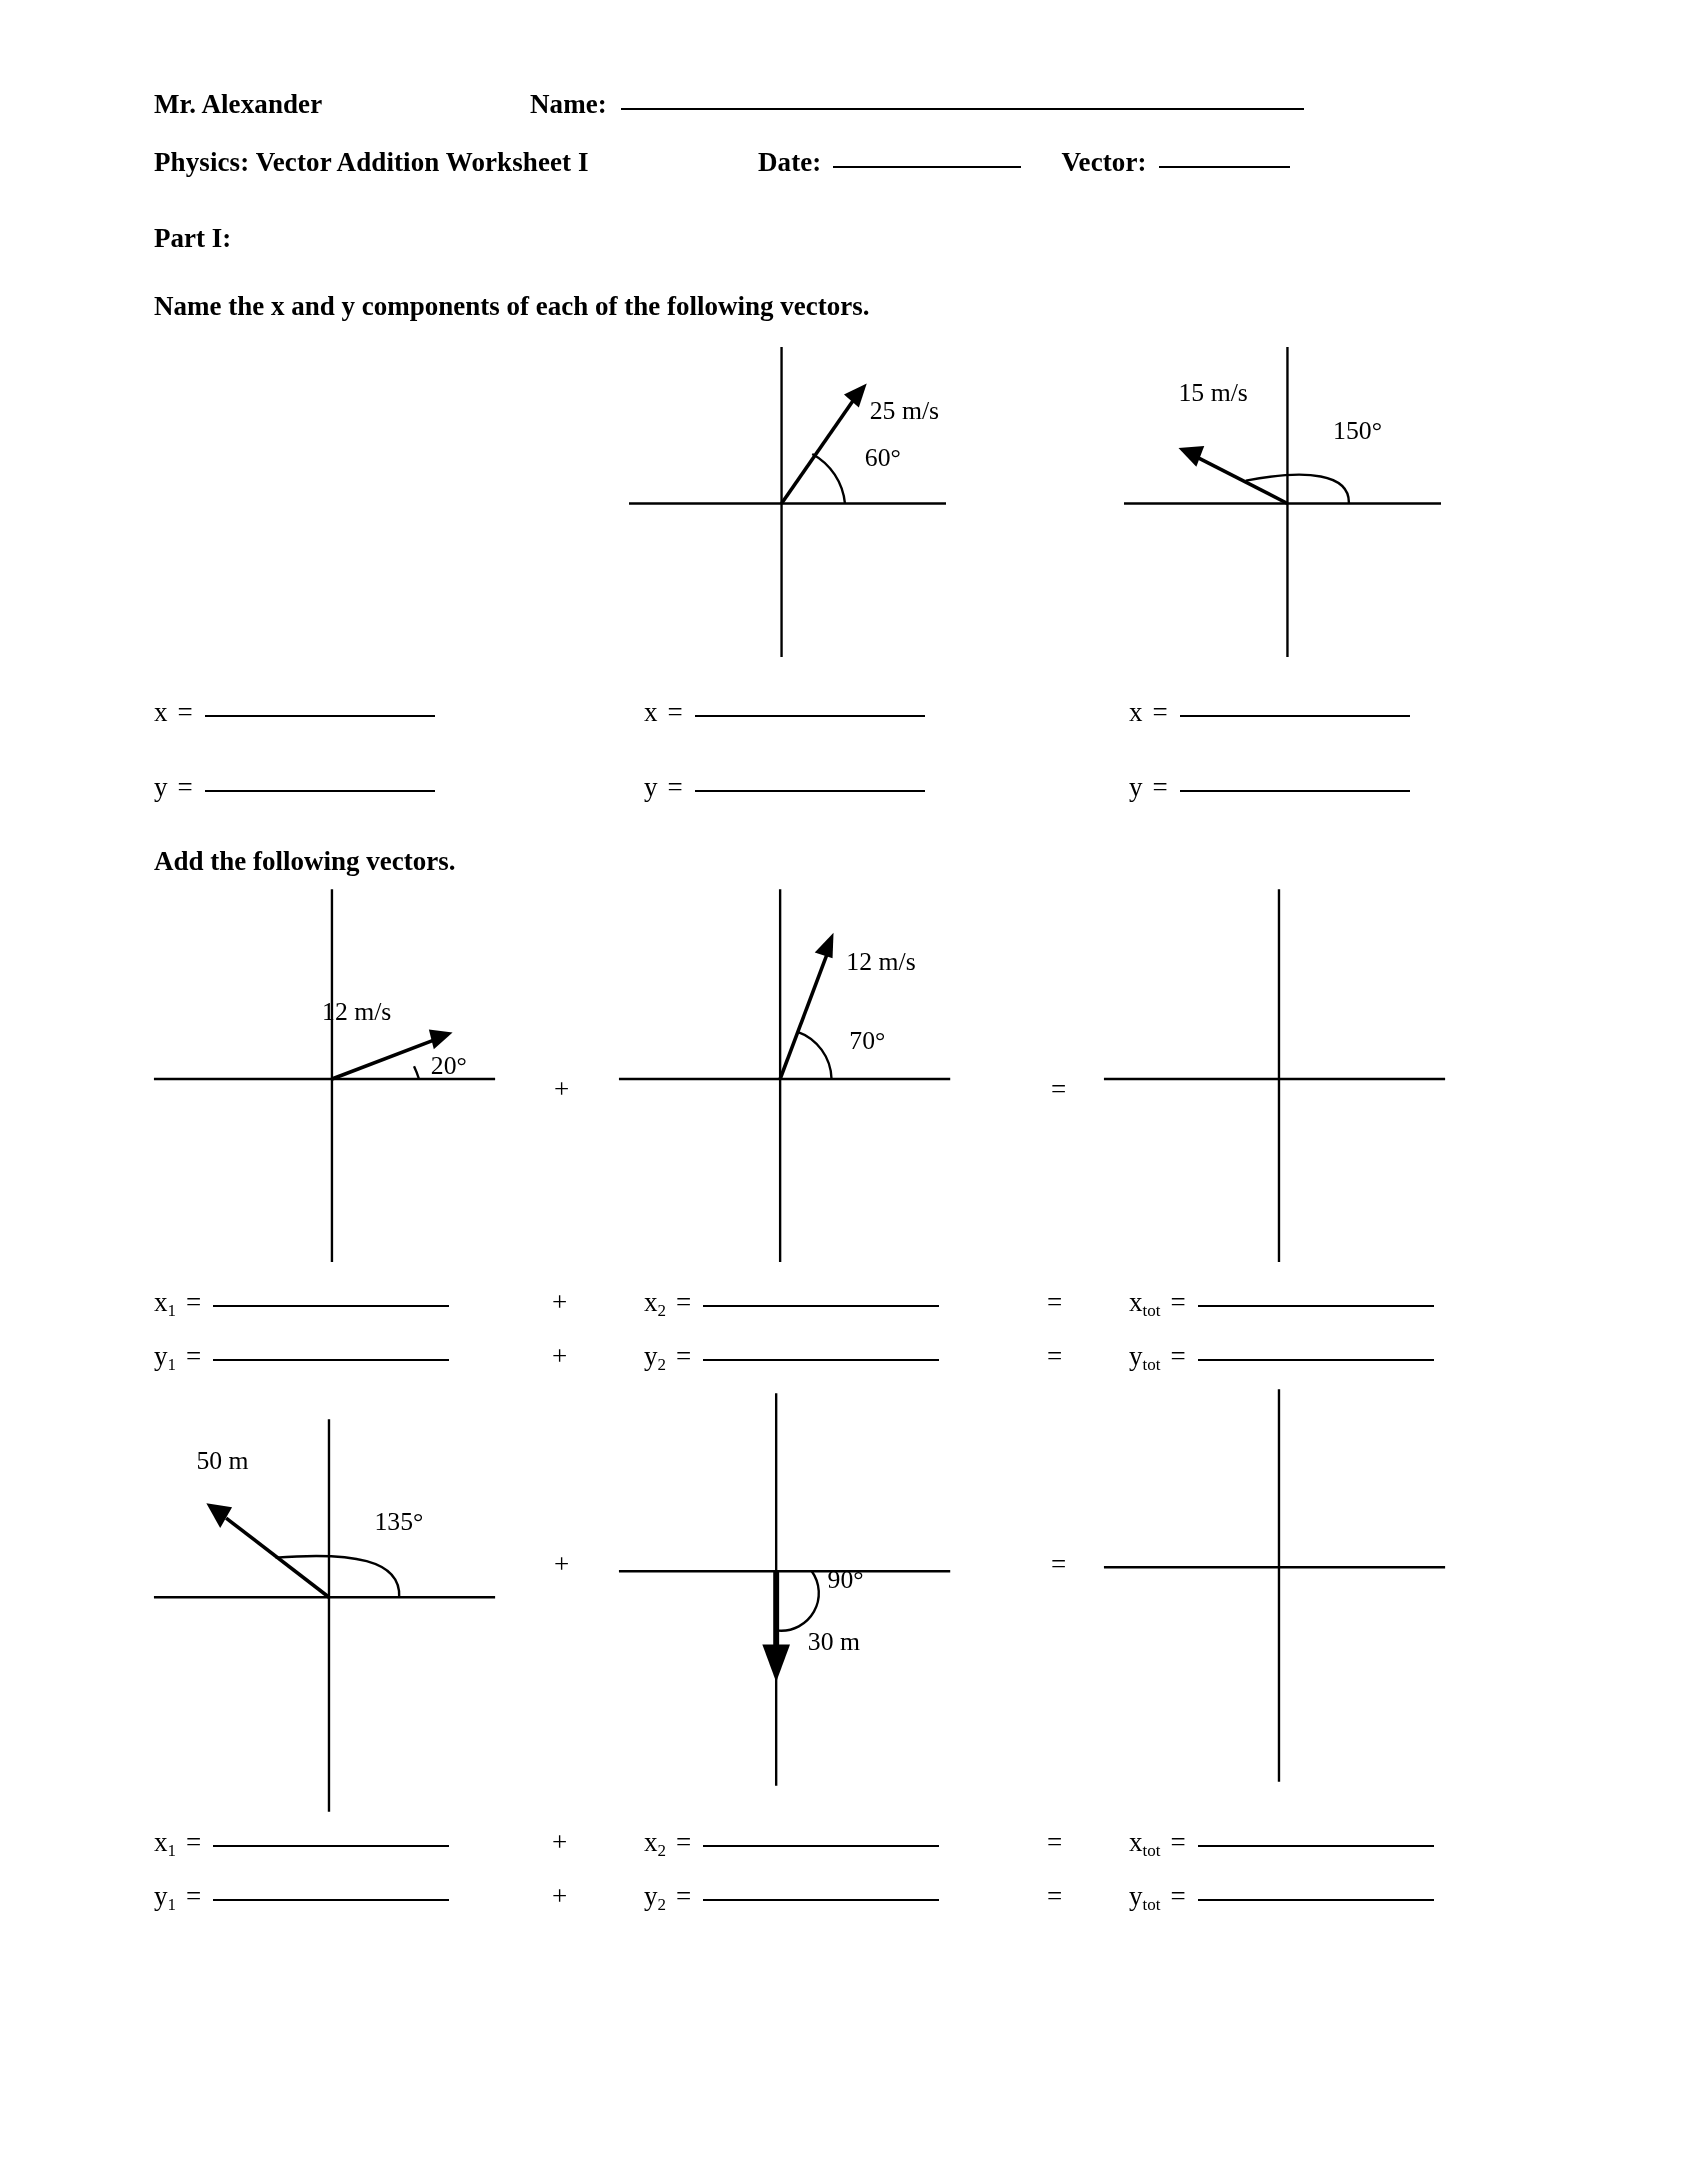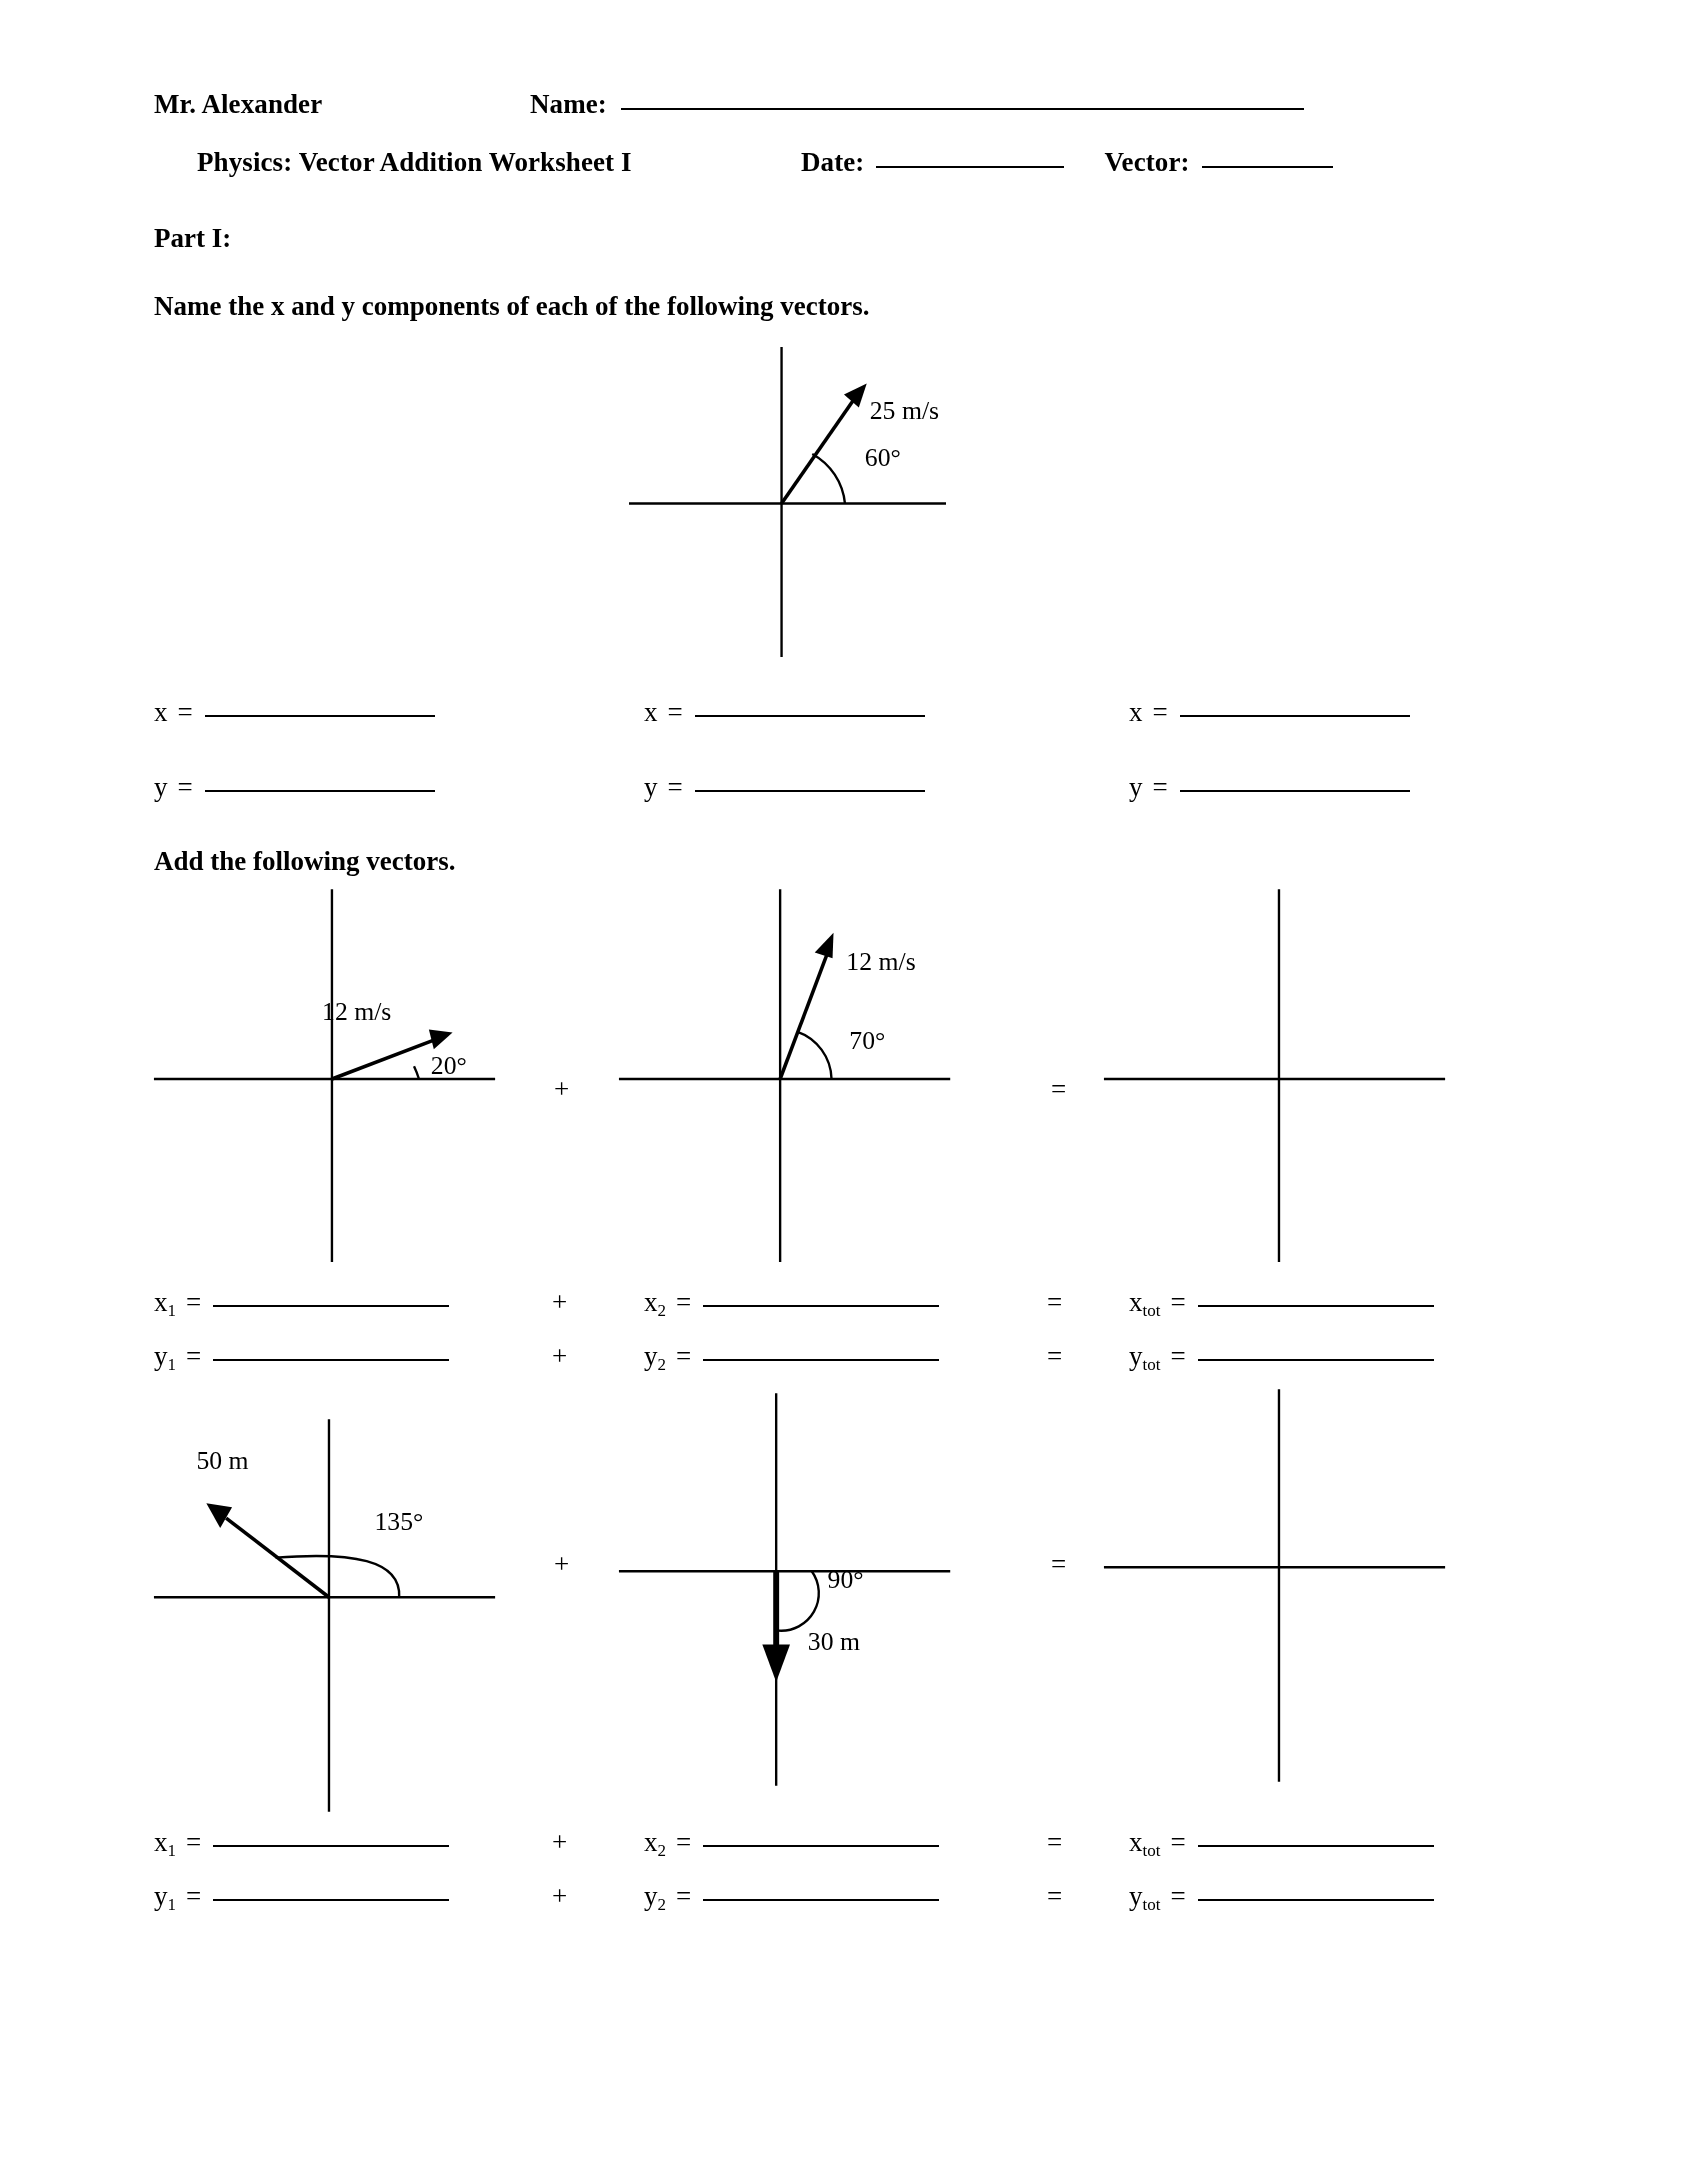--- a/index.html
+++ b/index.html
@@ -25,21 +25,21 @@
   }
 
   
   .hdr-row {
     position: absolute;
     display: flex;
     align-items: baseline;
     white-space: nowrap;
   }
   .hdr-row-1 { left: 154px; top: 89px; }
-  .hdr-row-2 { left: 154px; top: 147px; margin-left: 43px; }
+  .hdr-row-2 { left: 154px; top: 147px; }
 
   .bold {
     font-weight: bold;
     font-size: 27px;
     letter-spacing: 0.1px;
   }
 
   .teacher { width: 376px; }
 
   .lbl-name  { margin-left: 0; font-family: Liberation Serif, serif; }
@@ -138,20 +138,33 @@
 
       <line x1="159" y1="163" x2="232" y2="58" stroke="#000" stroke-width="3.6"></line>
       <polygon points="245,42 222,53 237,66" fill="#000"></polygon>
 
       <path d="M 190 113 A 64 64 0 0 1 223 163" fill="none" stroke="#000" stroke-width="2.4"></path>
       <text x="248" y="78" font-family="Liberation Serif, serif" font-size="26" fill="#000">25 m/s</text>
       <text x="243" y="125" font-family="Liberation Serif, serif" font-size="26" fill="#000">60°</text>
     </svg>
   </div>
 
+  <div class="diagram" style="left:1119px; top:342px;">
+    <svg width="327" height="317" viewBox="0 0 330 320">
+      <line x1="5" y1="163" x2="325" y2="163" stroke="#000" stroke-width="2.4"></line>
+      <line x1="170" y1="5" x2="170" y2="318" stroke="#000" stroke-width="2.4"></line>
+
+      <line x1="170" y1="163" x2="80" y2="117" stroke="#000" stroke-width="3.6"></line>
+      <polygon points="60,107 86,105 78,126" fill="#000"></polygon>
+
+      <path d="M 232 163 C 233 133, 190 128, 128 140" fill="none" stroke="#000" stroke-width="2.4"></path>
+      <text x="60" y="60" font-family="Liberation Serif, serif" font-size="26" fill="#000">15 m/s</text>
+      <text x="216" y="98" font-family="Liberation Serif, serif" font-size="26" fill="#000">150°</text>
+    </svg>
+  </div>
 
   <div class="ansrow" style="left:154px; top:697px;">
     <span class="ans-var">x</span>
     <span class="eq">=</span>
     <span class="ans-line line-w1"></span>
   </div>
   <div class="ansrow" style="left:154px; top:772px;">
     <span class="ans-var">y</span>
     <span class="eq">=</span>
     <span class="ans-line line-w1"></span>

